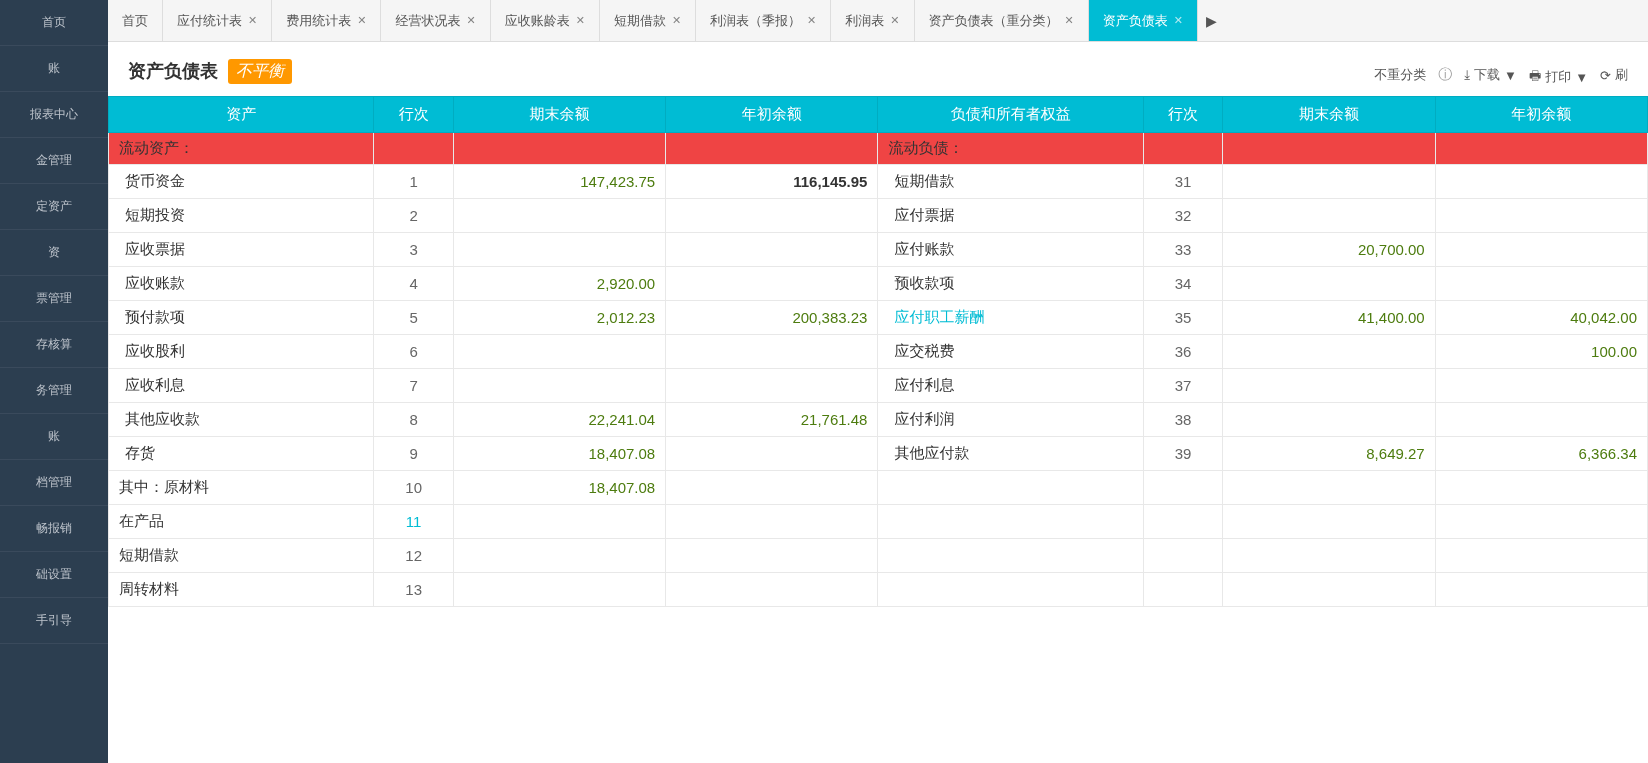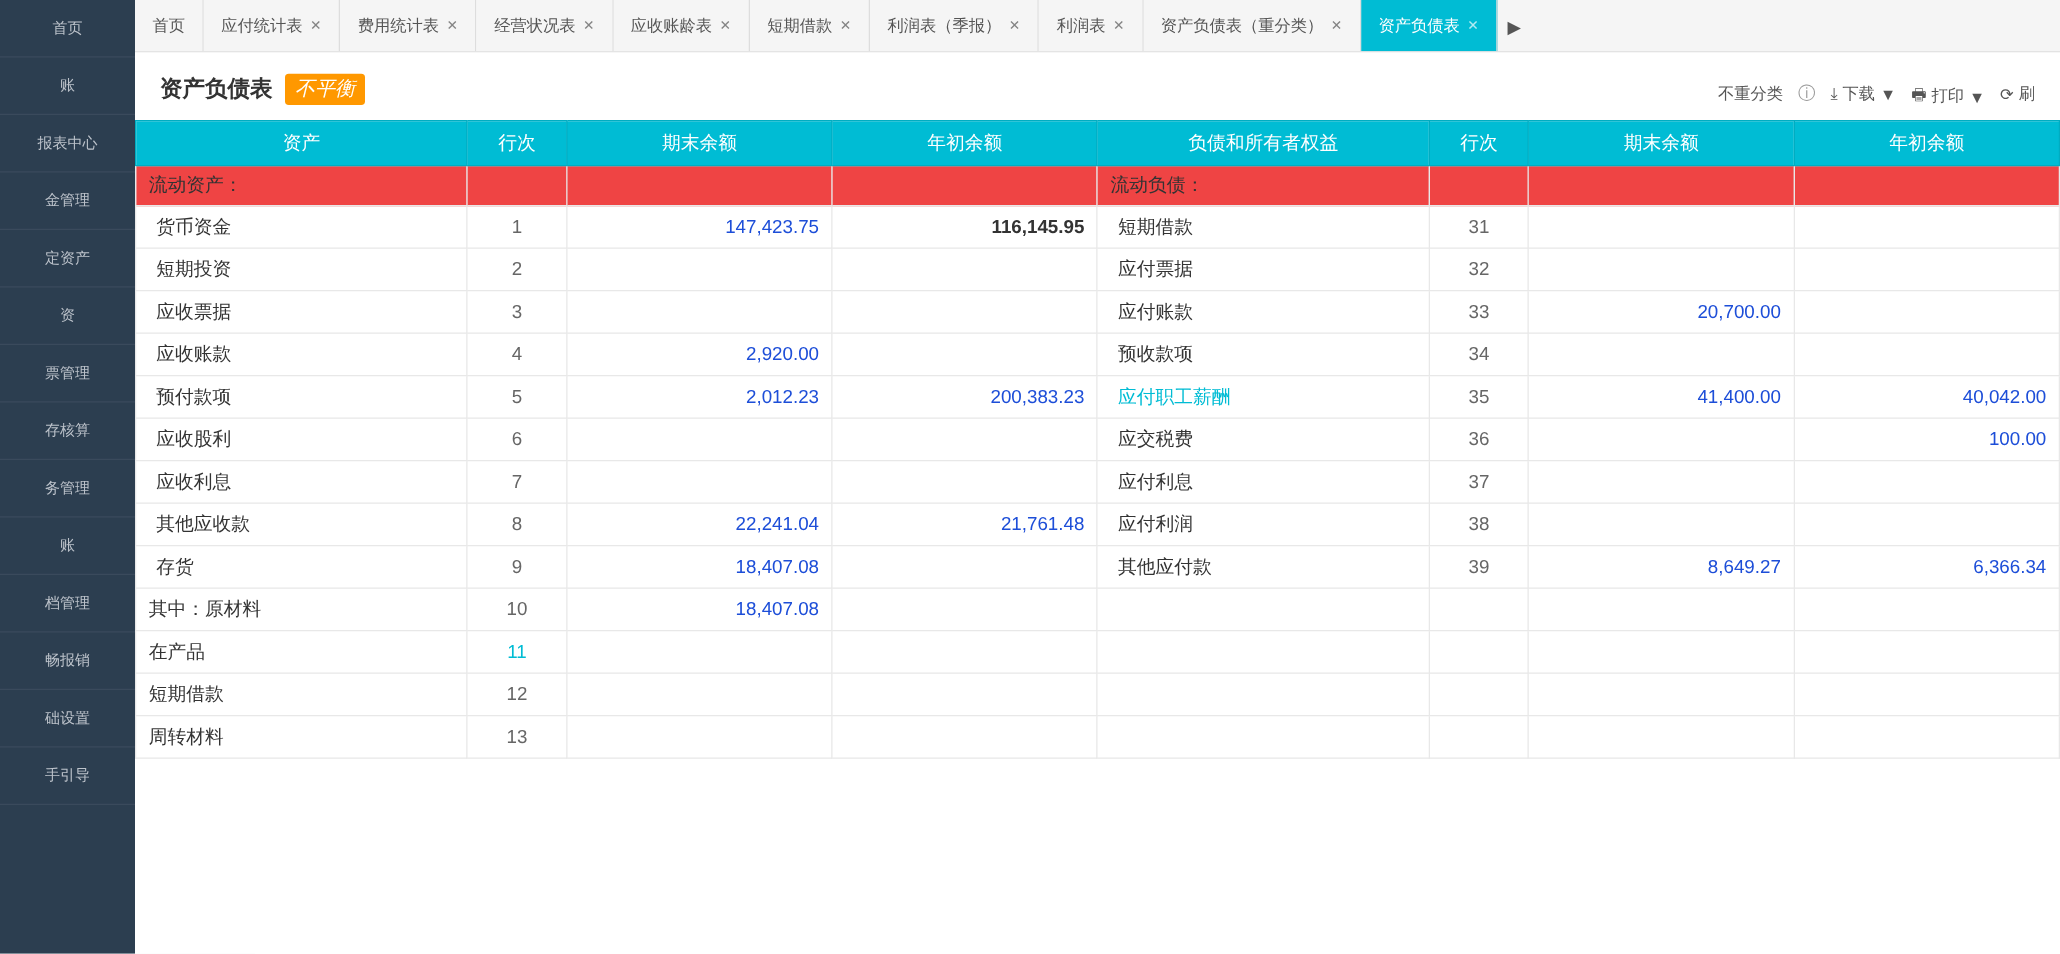--- a/index.html
+++ b/index.html
@@ -161,21 +161,21 @@
     }
     .report-table td.label-col {
       text-align: left;
       padding-left: 16px;
     }
     .report-table td.label-indent {
       text-align: left;
     }
     .report-table td.amount-link {
       text-align: right;
-      color: #1d4ed8;
+      color: #4d7c0f;
       cursor: pointer;
       padding-left: 43px;
     }
   </style>
 </head>
 <body>
 
 <div class="sidebar">
   <div class="sidebar-item">
     <span>首页</span>

